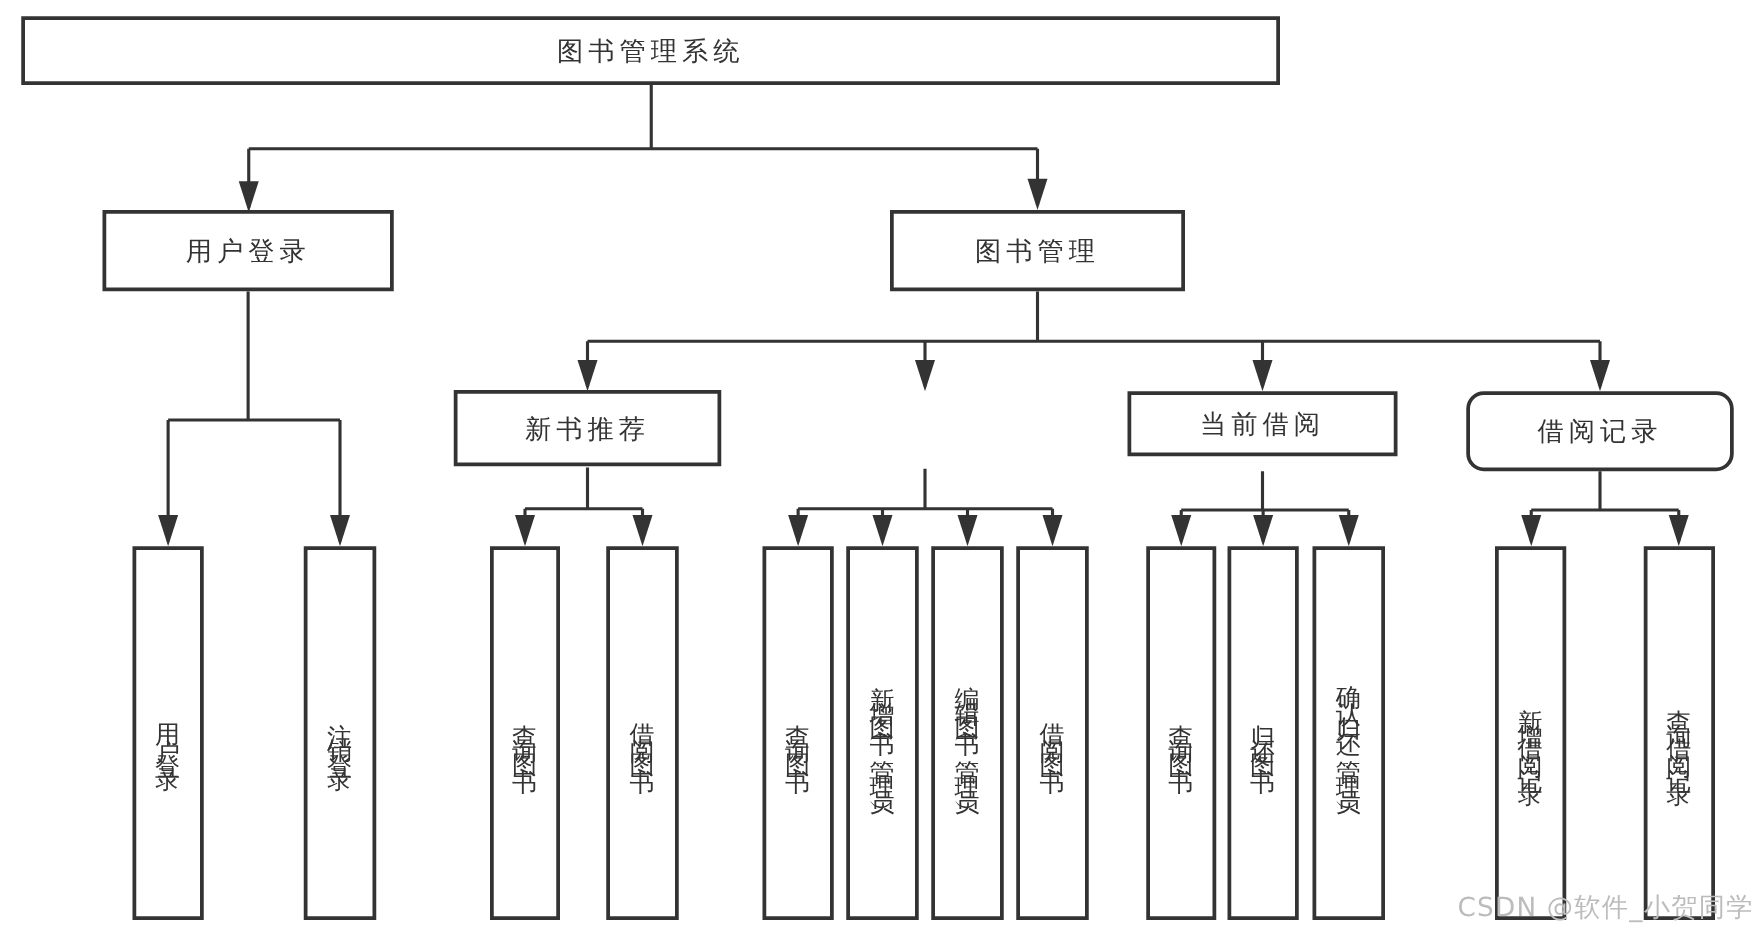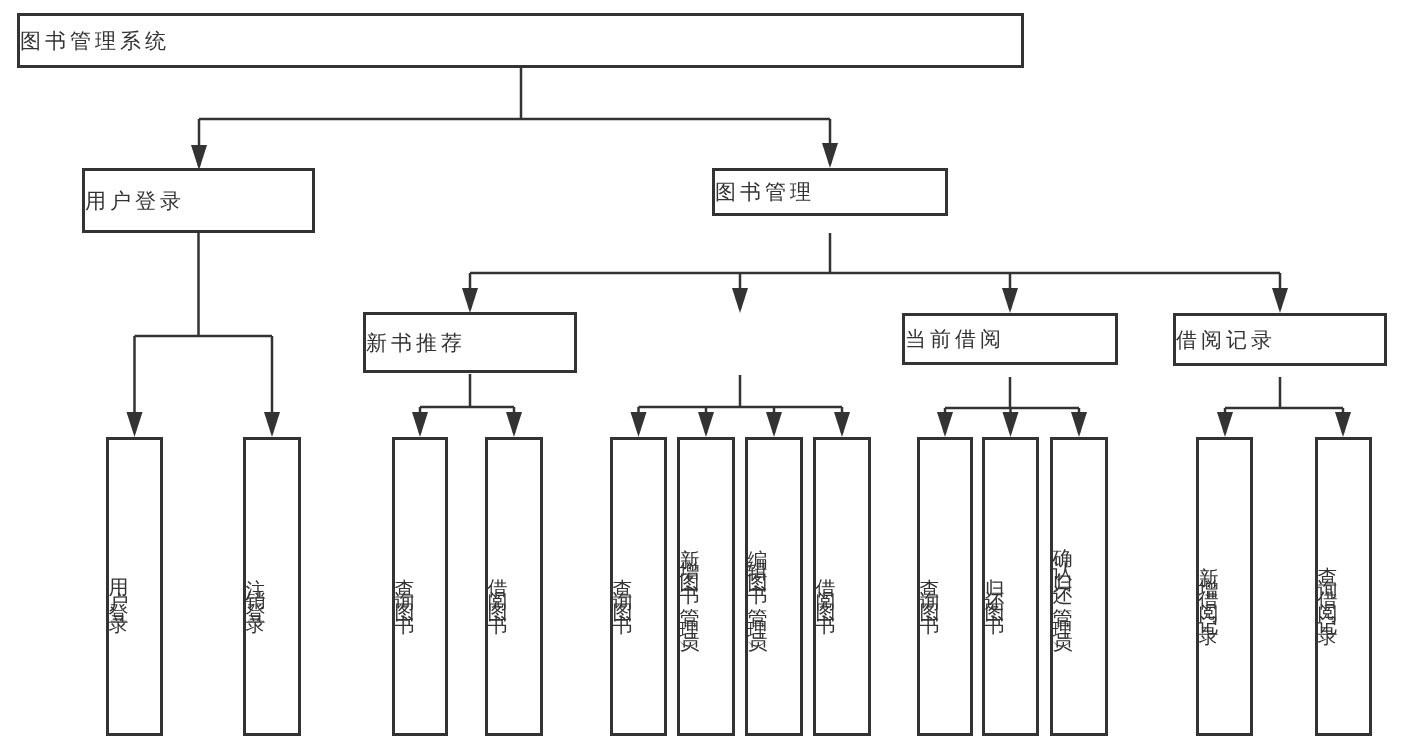--- a/index.html
+++ b/index.html
@@ -18,21 +18,21 @@
     width: 1405px; height: 747px;
     z-index: 1;
   }
   .node {
     position: absolute;
     box-sizing: border-box;
     background: #ffffff;
     border: 3px solid #333333;
     display: flex;
     align-items: center;
-    justify-content: flex-start;
+    justify-content: center;
     color: #333333;
     z-index: 2;
   }
   .node .hlabel {
     font-size: 21px;
     letter-spacing: 4px;
     white-space: nowrap;
     color: #333333;
   }
   .node .vlabel {
@@ -118,31 +118,31 @@
     <polygon class="ahead" points="1335,412 1351,412 1343,437"></polygon>
   </svg>
 
   <div class="node" style="left:17px; top:13px; width:1007px; height:55px;">
     <span class="hlabel">图书管理系统</span>
   </div>
 
   <div class="node" style="left:82px; top:168px; width:233px; height:65px;">
     <span class="hlabel">用户登录</span>
   </div>
-  <div class="node" style="left:712px; top:168px; width:236px; height:48px;font-family:Liberation Serif, serif;">
+  <div class="node" style="left:712px; top:168px; width:236px; height:65px;font-family:Liberation Serif, serif;">
     <span class="hlabel">图书管理</span>
   </div>
 
   <div class="node" style="left:363px; top:312px; width:214px; height:61px;">
     <span class="hlabel">新书推荐</span>
   </div>
   <div class="node" style="left:902px; top:313px; width:216px; height:52px;">
     <span class="hlabel">当前借阅</span>
   </div>
-  <div class="node" style="left:1173px; top:313px; width:214px; height:53px;">
+  <div class="node" style="left:1173px; top:313px; width:214px; height:64px;border-radius:14px;">
     <span class="hlabel">借阅记录</span>
   </div>
 
   <div class="node" style="left:106px; top:437px; width:57px; height:299px;">
     <span class="vlabel">用户登录</span>
   </div>
   <div class="node" style="left:243px; top:437px; width:58px; height:299px;">
     <span class="vlabel">注销登录</span>
   </div>
 
@@ -176,14 +176,15 @@
     <span class="vlabel">确认归还（管理员）</span>
   </div>
 
   <div class="node" style="left:1196px; top:437px; width:57px; height:299px;">
     <span class="vlabel">新增借阅记录</span>
   </div>
   <div class="node" style="left:1315px; top:437px; width:57px; height:299px;">
     <span class="vlabel">查询借阅记录</span>
   </div>
 
+  <div id="watermark">CSDN @软件_小贺同学</div>
 
 </div>
 
 </body></html>

